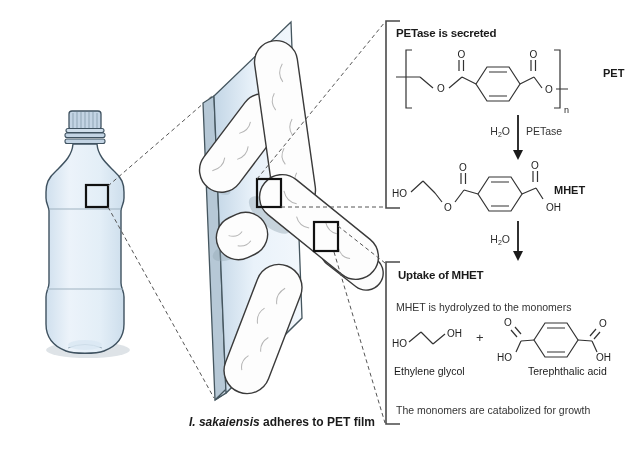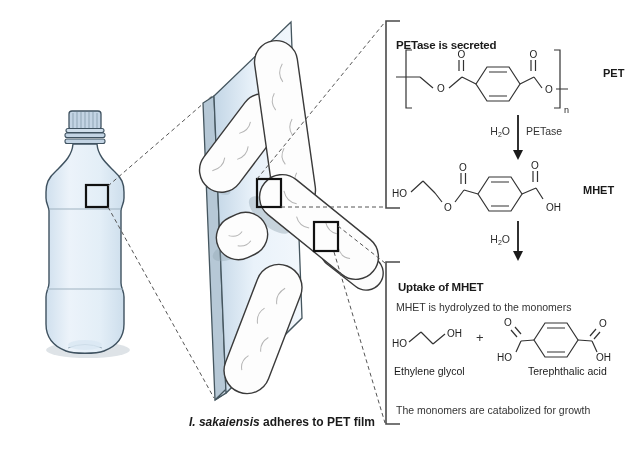--- a/index.html
+++ b/index.html
@@ -1,19 +1,19 @@
 <!DOCTYPE html>
 <html><head>
 <meta charset="utf-8">
 <style>
   html,body{margin:0;padding:0;background:#fff;}
   #fig{position:relative;width:630px;height:456px;background:#fff;overflow:hidden;
        font-family:"Liberation Sans", sans-serif;}
   .t{position:absolute;white-space:nowrap;color:#1a1a1a;}
-  .h{font-weight:bold;font-size:11.5px;letter-spacing:-0.2px;margin-top:12px;}
+  .h{font-weight:bold;font-size:11.5px;letter-spacing:-0.2px;}
   .body{font-size:10.5px;color:#333;}
   .chemlabel{font-weight:bold;font-size:11px;}
   .mlabel{font-weight:normal;font-size:10.5px;}
   .cap{font-weight:bold;font-size:12px;text-align:right;}
   .cap i{font-style:italic;}
   .sub{font-size:7px;vertical-align:-2px;}
   svg{position:absolute;left:0;top:0;}
   .chem path,.chem polygon,.chem line{stroke:#333;stroke-width:1.2;fill:none;}
   .bracket{stroke:#4a4a4a;stroke-width:1.6;fill:none;}
   .dash{stroke:#555;stroke-width:1;fill:none;stroke-dasharray:4,3;}
@@ -170,21 +170,21 @@
       <text class="atom" x="596" y="361">OH</text>
     </g>
   </svg>
 
   <span class="t h" style="left:396px;top:27px;">PETase is secreted</span>
   <span class="t chemlabel" style="left:566px;top:67px;padding-left:37px;">PET</span>
 
   <span class="t body" style="left:470px;top:125px;width:40px;text-align:right;"><span>H</span><span class="sub">2</span><span>O</span></span>
   <span class="t body" style="left:526px;top:125px;">PETase</span>
 
-  <span class="t chemlabel" style="left:583px;top:184px;">MHET</span>
+  <span class="t chemlabel" style="left:554px;top:184px;">MHET</span>
 
   <span class="t body" style="left:470px;top:233px;width:40px;text-align:right;"><span>H</span><span class="sub">2</span><span>O</span></span>
 
   <span class="t h" style="left:398px;top:269px;">Uptake of MHET</span>
   <span class="t body" style="left:396px;top:301px;">MHET is hydrolyzed to the monomers</span>
 
   <span class="t body" style="left:476px;top:330px;font-size:13px;">+</span>
 
   <span class="t mlabel" style="left:394px;top:365px;">Ethylene glycol</span>
   <span class="t mlabel" style="left:488px;top:365px;margin-left:40px;">Terephthalic acid</span>

